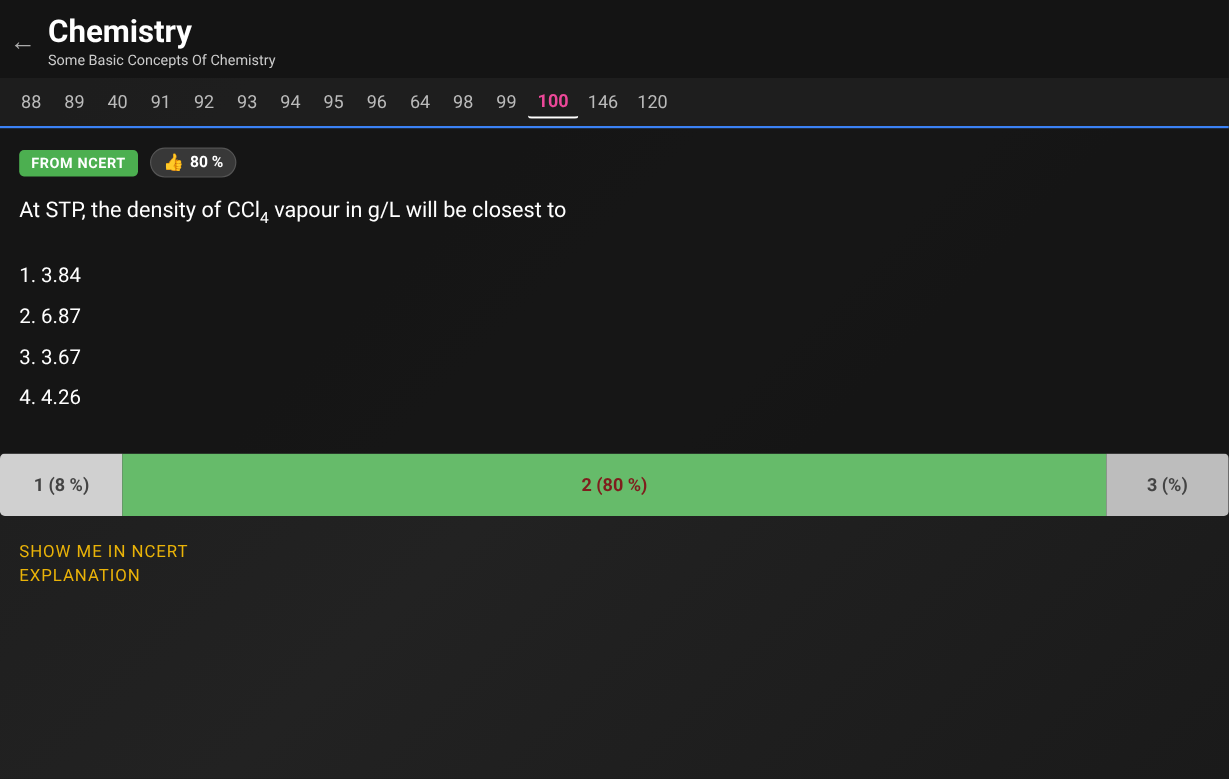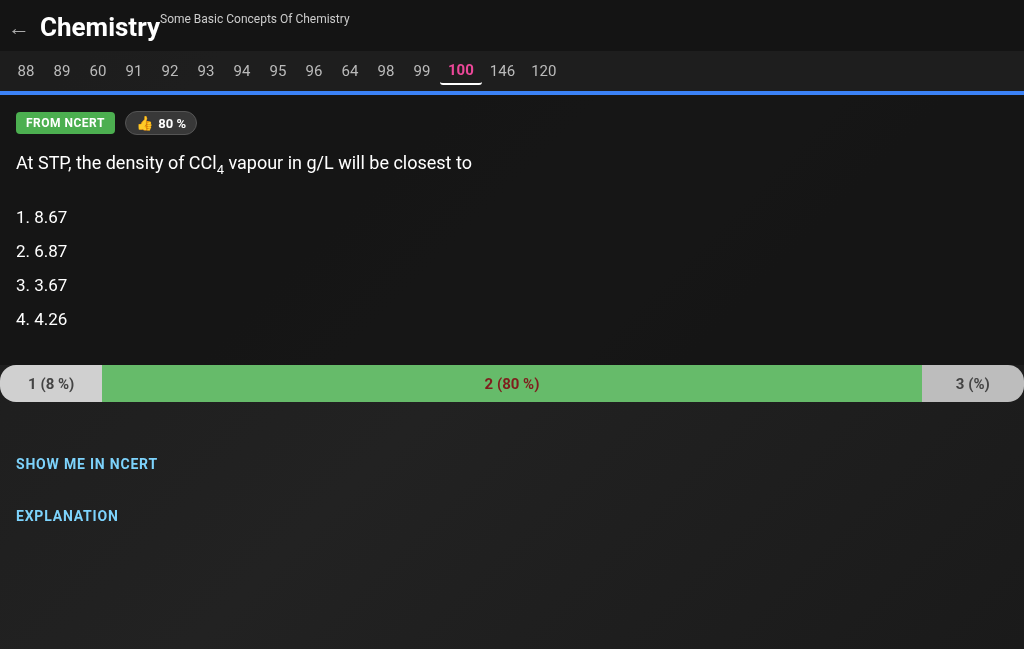--- a/index.html
+++ b/index.html
@@ -36,20 +36,21 @@
 
     .back-btn {
       color: #aaaaaa;
       font-size: 22px;
       margin-right: 10px;
       cursor: pointer;
     }
 
     .header-text {
       display: flex;
+      flex-direction: column;
     }
 
     .header-title {
       font-size: 26px;
       font-weight: bold;
       color: #ffffff;
       line-height: 1.2;
     }
 
     .header-subtitle {
@@ -58,21 +59,21 @@
     }
 
     
     .tabs-bar {
       display: flex;
       align-items: center;
       background: rgba(30, 30, 30, 0.9);
       padding: 6px 8px;
       overflow-x: auto;
       scrollbar-width: none;
-      border-bottom: 4px solid #3b82f6;
+      border-bottom: 2px solid #3b82f6;
     }
 
     .tabs-bar::-webkit-scrollbar { display: none; }
 
     .tab-item {
       min-width: 36px;
       text-align: center;
       padding: 4px 8px;
       font-size: 15px;
       color: #bbbbbb;
@@ -151,23 +152,23 @@
       font-size: 17px;
       color: #ffffff;
       padding: 4px 0;
       cursor: pointer;
     }
 
     
     .results-bar {
       display: flex;
       align-items: stretch;
-      height: 37px;
+      height: 52px;
       margin: 0 0 18px 0;
-      border-radius: 16px;
+      border-radius: 4px;
       overflow: hidden;
     }
 
     .result-seg {
       display: flex;
       align-items: center;
       justify-content: center;
       font-size: 15px;
       font-weight: bold;
       color: #333333;
@@ -194,48 +195,47 @@
 
     
     .bottom-links {
       padding: 4px 16px;
       display: flex;
       flex-direction: column;
       gap: 4px;
     }
 
     .bottom-link {
-      color: #7dd3fc;
+      color: #eab308;
       font-size: 14px;
-      font-weight: bold;
+      font-weight: normal;
       letter-spacing: 0.8px;
       cursor: pointer;
       text-transform: uppercase;
-      margin-top: 32px;
     }
   </style>
 </head>
 <body>
 
 <div class="bg-overlay"></div>
 
 <div class="content">
 
   <div class="header">
     <div class="back-btn">←</div>
     <div class="header-text">
       <span class="header-title">Chemistry</span>
       <span class="header-subtitle">Some Basic Concepts Of Chemistry</span>
     </div>
   </div>
 
   <div class="tabs-bar">
     <div class="tab-item">88</div>
     <div class="tab-item">89</div>
-    <div class="tab-item">60</div>
+    <div class="tab-item">40</div>
     <div class="tab-item">91</div>
     <div class="tab-item">92</div>
     <div class="tab-item">93</div>
     <div class="tab-item">94</div>
     <div class="tab-item">95</div>
     <div class="tab-item">96</div>
     <div class="tab-item">64</div>
     <div class="tab-item">98</div>
     <div class="tab-item">99</div>
     <div class="tab-item active">100</div>
@@ -252,21 +252,21 @@
         <span>80 %</span>
       </span>
     </div>
 
     <div class="question-text">
       <span>At STP, the density of CCl</span><sub>4</sub><span> vapour in g/L will be closest to</span>
     </div>
 
     <div class="options-list">
       <div class="option-item">
-        <span>1. </span><span>8.67</span>
+        <span>1. </span><span>3.84</span>
       </div>
       <div class="option-item">
         <span>2. </span><span>6.87</span>
       </div>
       <div class="option-item">
         <span>3. </span><span>3.67</span>
       </div>
       <div class="option-item">
         <span>4. </span><span>4.26</span>
       </div>

